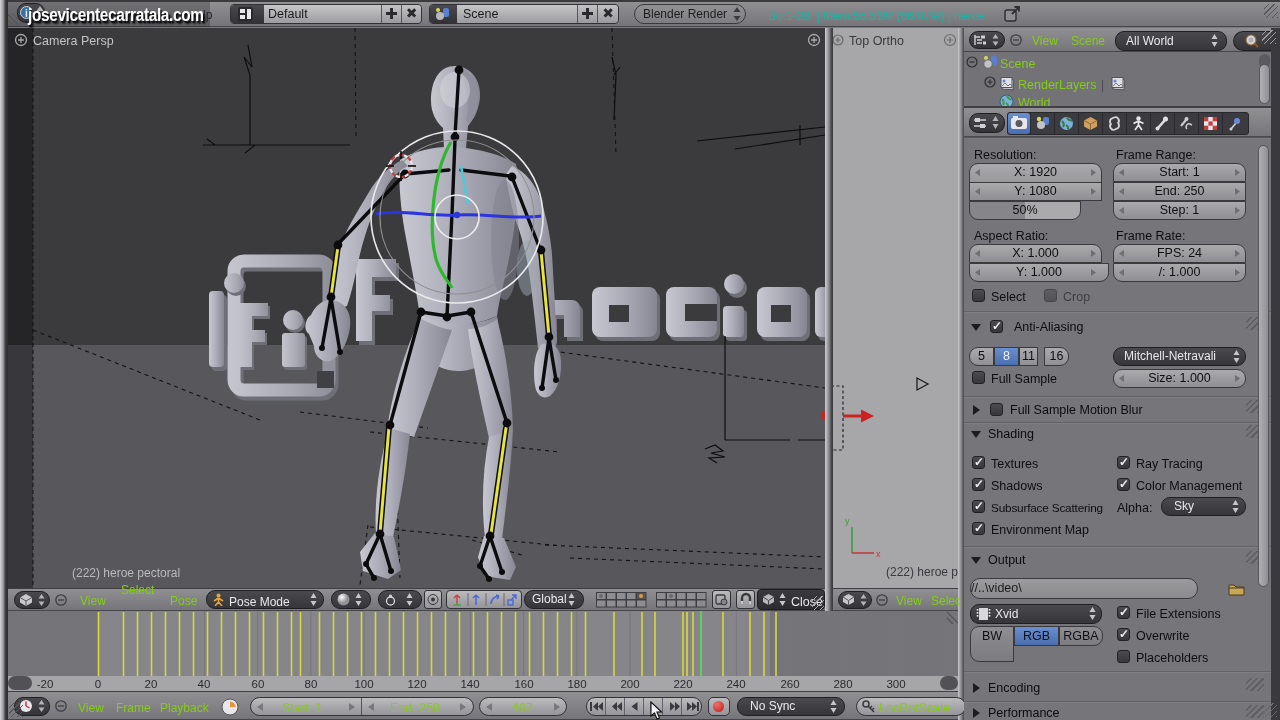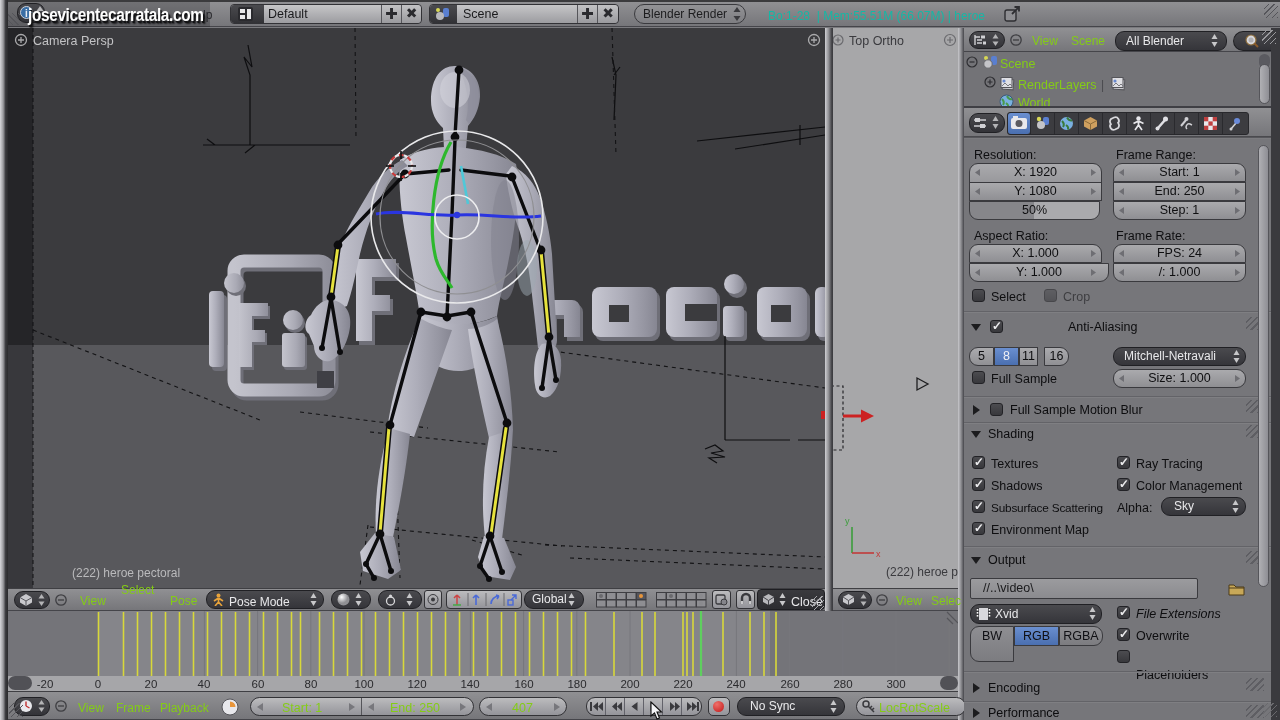--- a/index.html
+++ b/index.html
@@ -598,21 +598,21 @@
 <svg class="abs" style="left:992px;top:34px" width="7" height="12">
       <path d="M3.5 0 L6.5 4.5 H0.5 Z" fill="#b4b4b6"></path>
       <path d="M3.5 12 L6.5 7.5 H0.5 Z" fill="#b4b4b6"></path>
     </svg>
 <svg class="abs" style="left:1010px;top:34px" width="12" height="12">
       <circle cx="6" cy="6" r="5.2" fill="none" stroke="#3e3e42" stroke-width="1.3"></circle>
       <path d="M3 6 h6" stroke="#3e3e42" stroke-width="1.3"></path>
     </svg>
 <div class="abs t12" style="left:1032px;top:35px">View</div>
 <div class="abs t12" style="left:1071px;top:35px">Scene</div>
-<div class="abs ddp" style="left:1115px;top:31px;width:112px;padding-left:10px;height:20px;line-height:18px">All Blender</div>
+<div class="abs ddp" style="left:1115px;top:31px;width:112px;padding-left:10px;height:20px;line-height:18px">All World</div>
 <svg class="abs" style="left:1211px;top:34px" width="7" height="13">
       <path d="M3.5 0 L6.5 5 H0.5 Z" fill="#c8c8ca"></path>
       <path d="M3.5 13 L6.5 8 H0.5 Z" fill="#c8c8ca"></path>
     </svg>
 <div class="abs dk" style="left:1233px;top:31px;width:47px;height:20px;border-radius:10px 0 0 10px;border-right:none"></div>
 <svg class="abs" style="left:1243px;top:33px" width="17" height="17">
       <circle cx="8" cy="7" r="5" fill="#d8d8dc" stroke="#8a6a3a" stroke-width="1.2"></circle>
       <circle cx="8" cy="7" r="2.5" fill="#b0b0b4"></circle>
       <path d="M11.5 10.5 L15 14" stroke="#8a5a2a" stroke-width="2"></path>
     </svg>
@@ -736,21 +736,21 @@
     <svg class="abs" style="left:1091px;top:169px" width="5" height="7">
       <path d="M0 0 L5 3.5 L0 7 Z" fill="#6e6e73"></path>
     </svg>
 <div class="nbtn" style="left:969px;top:182px;width:133px;height:19px;border-radius:0">Y: 1080</div>
     <svg class="abs" style="left:975px;top:188px" width="5" height="7">
       <path d="M5 0 L0 3.5 L5 7 Z" fill="#6e6e73"></path>
     </svg>
     <svg class="abs" style="left:1091px;top:188px" width="5" height="7">
       <path d="M0 0 L5 3.5 L0 7 Z" fill="#6e6e73"></path>
     </svg>
-<div class="nbtn" style="left:969px;top:201px;width:131px;height:19px;border-radius:0 0 9px 9px;background:linear-gradient(90deg,#86868a 50%,#aaaaad 50%)">50%</div>
+<div class="nbtn" style="left:969px;top:201px;width:112px;height:19px;border-radius:0 0 9px 9px;background:linear-gradient(90deg,#86868a 50%,#aaaaad 50%)">50%</div>
 <div class="nbtn" style="left:1113px;top:163px;width:133px;height:19px;border-radius:9px 9px 0 0">Start: 1</div>
     <svg class="abs" style="left:1119px;top:169px" width="5" height="7">
       <path d="M5 0 L0 3.5 L5 7 Z" fill="#6e6e73"></path>
     </svg>
     <svg class="abs" style="left:1235px;top:169px" width="5" height="7">
       <path d="M0 0 L5 3.5 L0 7 Z" fill="#6e6e73"></path>
     </svg>
 <div class="nbtn" style="left:1113px;top:182px;width:133px;height:19px;border-radius:0">End: 250</div>
     <svg class="abs" style="left:1119px;top:188px" width="5" height="7">
       <path d="M5 0 L0 3.5 L5 7 Z" fill="#6e6e73"></path>
@@ -795,21 +795,21 @@
     <svg class="abs" style="left:1235px;top:269px" width="5" height="7">
       <path d="M0 0 L5 3.5 L0 7 Z" fill="#6e6e73"></path>
     </svg>
 <div class="cb" style="left:972px;top:289px;"></div>
     <div class="plabel" style="left:991px;top:290px;">Select</div>
 <div class="cb" style="left:1044px;top:289px;opacity:0.55;"></div>
     <div class="plabel" style="left:1063px;top:290px;opacity:0.55;">Crop</div>
 <div class="sep" style="left:964px;top:311px;width:316px"></div>
 <div class="tri-d" style="left:971px;top:324px"></div>
     <div class="cb on" style="left:990px;top:320px"></div>
-    <div class="phead" style="left:1068px;top:320px">Anti-Aliasing</div>
+    <div class="phead" style="left:1014px;top:320px">Anti-Aliasing</div>
 <div class="abs" style="left:1246px;top:317px;width:18px;height:13px;background:repeating-linear-gradient(135deg,transparent,transparent 3px,#5e5e63 3px,#5e5e63 4.5px)"></div>
 <div class="nbtn" style="left:969px;top:347px;width:25px;border-radius:9px 0 0 9px;background:linear-gradient(#ababae,#909094);color:#0f0f11">5</div>
 <div class="nbtn" style="left:994px;top:347px;width:25px;border-radius:0;background:linear-gradient(#6a8fd0,#4a6fb0);color:#f0f0f4">8</div>
 <div class="nbtn" style="left:1019px;top:347px;width:19px;border-radius:0;background:linear-gradient(#ababae,#909094);color:#0f0f11">11</div>
 <div class="nbtn" style="left:1044px;top:347px;width:25px;border-radius:0 9px 9px 0;background:linear-gradient(#ababae,#909094);color:#0f0f11">16</div>
 <div class="abs ddp" style="left:1113px;top:347px;width:133px;padding-left:10px;font-size:12px">Mitchell-Netravali</div>
 <svg class="abs" style="left:1233px;top:350px" width="7" height="13">
       <path d="M3.5 0 L6.5 5 H0.5 Z" fill="#c8c8ca"></path>
       <path d="M3.5 13 L6.5 8 H0.5 Z" fill="#c8c8ca"></path>
     </svg>
@@ -846,21 +846,21 @@
 <svg class="abs" style="left:1232px;top:500px" width="7" height="13">
       <path d="M3.5 0 L6.5 5 H0.5 Z" fill="#c8c8ca"></path>
       <path d="M3.5 13 L6.5 8 H0.5 Z" fill="#c8c8ca"></path>
     </svg>
 <div class="cb on" style="left:972px;top:522px;"></div>
     <div class="plabel" style="left:991px;top:523px;">Environment Map</div>
 <div class="sep" style="left:964px;top:546px;width:316px"></div>
 <div class="tri-d" style="left:971px;top:557px"></div>
     <div class="phead" style="left:988px;top:553px">Output</div>
 <div class="abs" style="left:1246px;top:551px;width:18px;height:13px;background:repeating-linear-gradient(135deg,transparent,transparent 3px,#5e5e63 3px,#5e5e63 4.5px)"></div>
-<div class="abs" style="left:970px;top:578px;width:228px;height:21px;background:linear-gradient(#9b9b9e,#8b8b8f);border:1px solid #3a3a3e;border-radius:2px;color:#1a1a1c;font-size:12.5px;line-height:19px;padding-left:12px">//..\video\</div>
+<div class="abs" style="left:970px;top:578px;width:228px;height:21px;background:linear-gradient(#9b9b9e,#8b8b8f);border:1px solid #3a3a3e;border-radius:10px;color:#1a1a1c;font-size:12.5px;line-height:19px;padding-left:0">//..\video\</div>
 <svg class="abs" style="left:1228px;top:581px" width="17" height="15">
       <path d="M1 4 h5 l2 2 h8 v8 h-15 z" fill="#c8a858" stroke="#4a3a1a" stroke-width="1"></path>
       <path d="M1 7 h15" stroke="#4a3a1a" stroke-width="1"></path>
     </svg>
 <div class="abs ddp" style="left:970px;top:604px;width:132px;padding-left:24px;height:20px;line-height:18px">Xvid</div>
 <svg class="abs" style="left:976px;top:608px" width="15" height="12">
       <rect x="0" y="0" width="15" height="12" rx="2" fill="#d8d8dc"></rect>
       <rect x="0" y="0" width="3" height="12" fill="#3a3a3e"></rect>
       <rect x="12" y="0" width="3" height="12" fill="#3a3a3e"></rect>
       <rect x="0.7" y="1" width="1.6" height="1.6" fill="#fff"></rect>
@@ -868,28 +868,28 @@
       <rect x="0.7" y="7" width="1.6" height="1.6" fill="#fff"></rect>
       <rect x="12.7" y="1" width="1.6" height="1.6" fill="#fff"></rect>
       <rect x="12.7" y="4" width="1.6" height="1.6" fill="#fff"></rect>
       <rect x="12.7" y="7" width="1.6" height="1.6" fill="#fff"></rect>
     </svg>
 <svg class="abs" style="left:1089px;top:607px" width="7" height="13">
       <path d="M3.5 0 L6.5 5 H0.5 Z" fill="#c8c8ca"></path>
       <path d="M3.5 13 L6.5 8 H0.5 Z" fill="#c8c8ca"></path>
     </svg>
 <div class="cb on" style="left:1117px;top:606px;"></div>
-    <div class="plabel" style="left:1136px;top:607px;font-style:italic;">File Extensions</div>
+    <div class="plabel" style="left:1136px;top:607px;">File Extensions</div>
 <div class="nbtn" style="left:970px;top:626px;width:44px;height:36px;border-radius:9px 0 0 9px;background:linear-gradient(#8e8e92,#7c7c80);color:#101014;line-height:18px">BW</div>
 <div class="nbtn" style="left:1014px;top:626px;width:45px;height:20px;border-radius:0;background:linear-gradient(#6a8fd0,#4a6fb0);color:#101014;line-height:18px">RGB</div>
 <div class="nbtn" style="left:1059px;top:626px;width:44px;height:20px;border-radius:0 9px 9px 0;background:linear-gradient(#8e8e92,#7c7c80);color:#101014;line-height:18px">RGBA</div>
 <div class="cb on" style="left:1117px;top:628px;"></div>
     <div class="plabel" style="left:1136px;top:629px;">Overwrite</div>
 <div class="cb" style="left:1117px;top:650px;"></div>
-    <div class="plabel" style="left:1136px;top:651px;margin-top:17px;">Placeholders</div>
+    <div class="plabel" style="left:1136px;top:651px;">Placeholders</div>
 <div class="sep" style="left:964px;top:671px;width:316px"></div>
 <div class="tri-r" style="left:973px;top:683px"></div>
     <div class="phead" style="left:988px;top:681px">Encoding</div>
 <div class="abs" style="left:1246px;top:678px;width:18px;height:13px;background:repeating-linear-gradient(135deg,transparent,transparent 3px,#5e5e63 3px,#5e5e63 4.5px)"></div>
 <div class="sep" style="left:964px;top:701px;width:316px"></div>
 <div class="tri-r" style="left:973px;top:708px"></div>
     <div class="phead" style="left:988px;top:706px">Performance</div>
 <div class="abs" style="left:1246px;top:705px;width:18px;height:13px;background:repeating-linear-gradient(135deg,transparent,transparent 3px,#5e5e63 3px,#5e5e63 4.5px)"></div>
 <div class="abs" style="left:1271px;top:28px;width:9px;height:692px;background:#3a3a3e"></div>
 <div class="abs" style="left:1258px;top:145px;width:11px;height:442px;background:linear-gradient(90deg,#b0b0b4,#8e8e94);border-radius:6px;border:1px solid #55555a"></div>

